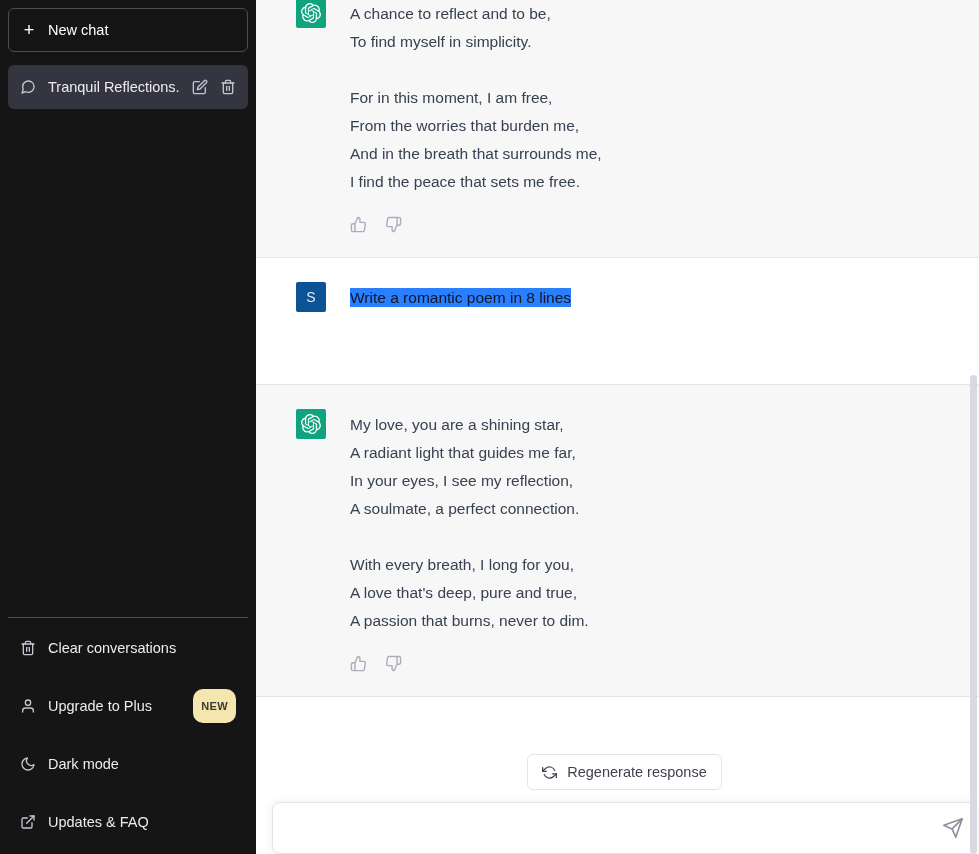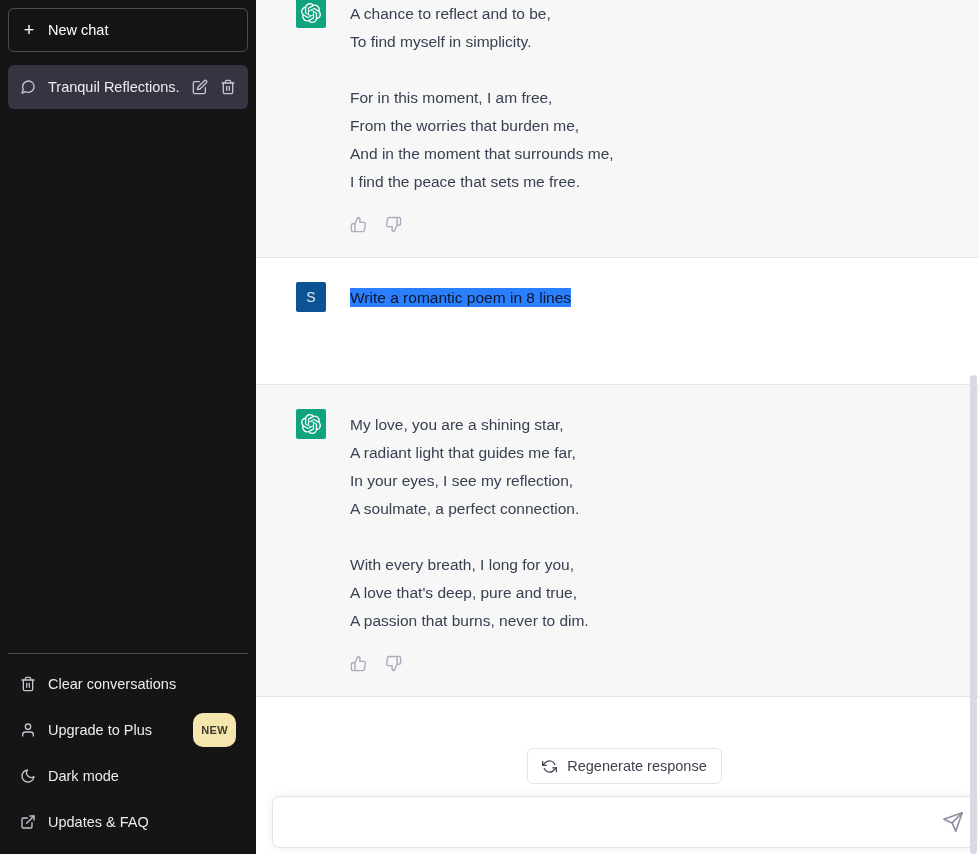--- a/index.html
+++ b/index.html
@@ -34,21 +34,21 @@
   .convo.active { background:#343541; }
   .convo .title {
     flex:1; white-space:nowrap; overflow:hidden; text-overflow:ellipsis;
   }
   .convo .actions { display:flex; gap:12px; align-items:center; }
   .sb-icon { width:16px; height:16px; flex:0 0 16px; display:block; color:#c5c5d2; }
   .spacer { flex:1; }
   .bottom-sec {
     border-top:1px solid #4d4d4f;
     padding:8px 0 10px 0;
-    display:flex; flex-direction:column; gap:2px;
+    display:flex; flex-direction:column; gap:14px;
   }
   .sb-item {
     display:flex; align-items:center; gap:12px;
     height:44px; padding:0 12px; border-radius:6px;
     font-size:14.5px; color:#ececf1; cursor:pointer;
   }
   .sb-item .lbl { flex:1; }
   .badge {
     background:#f5e6ae; color:#3b3b2f; font-size:11px; font-weight:bold;
     letter-spacing:.4px; padding:11px 8px; border-radius:10px;
@@ -81,21 +81,21 @@
   .feedback { display:flex; gap:18px; margin-top:20px; }
   .fb-icon { width:17px; height:17px; color:#acacbe; cursor:pointer; display:block; }
 
   
   .msg.clipped { padding-top:0; margin-top:-2px; }
 
   
   .composer {
     position:absolute; left:14px; right:0; bottom:0; height:135px;
     background:#ffffff;
-    display:flex; flex-direction:column; align-items:center;
+    display:flex; flex-direction:column; align-items:center;justify-content:flex-end;
   }
   .regen {
     margin-top:29px;
     display:inline-flex; align-items:center; gap:10px;
     border:1px solid #e5e5e5; border-radius:6px;
     background:#ffffff; color:#40414f; font-size:14.5px;
     padding:9px 14px; cursor:pointer;
   }
   .regen-icon { width:15px; height:15px; display:block; color:#40414f; }
   .input-wrap {
@@ -219,21 +219,21 @@
             <svg width="20" height="20" viewBox="0 0 24 24" fill="#ffffff">
                 <path d="M22.28 9.82a5.99 5.99 0 0 0-.52-4.91 6.05 6.05 0 0 0-6.51-2.9A6.07 6.07 0 0 0 4.98 4.18a5.99 5.99 0 0 0-4 2.9 6.05 6.05 0 0 0 .74 7.1 5.98 5.98 0 0 0 .51 4.91 6.05 6.05 0 0 0 6.52 2.9A5.98 5.98 0 0 0 13.26 24a6.06 6.06 0 0 0 5.77-4.21 5.99 5.99 0 0 0 4-2.9 6.06 6.06 0 0 0-.75-7.07zm-9.02 12.6a4.48 4.48 0 0 1-2.88-1.04l.14-.08 4.78-2.76a.79.79 0 0 0 .39-.68v-6.74l2.02 1.17a.07.07 0 0 1 .04.06v5.58a4.5 4.5 0 0 1-4.49 4.49zM3.6 18.3a4.47 4.47 0 0 1-.54-3.01l.14.09 4.78 2.76a.77.77 0 0 0 .78 0l5.84-3.37v2.33a.08.08 0 0 1-.03.07l-4.84 2.79a4.5 4.5 0 0 1-6.13-1.66zM2.34 7.9a4.49 4.49 0 0 1 2.35-1.97V11.6a.77.77 0 0 0 .38.67l5.82 3.36L8.86 16.8a.07.07 0 0 1-.07 0l-4.83-2.79A4.5 4.5 0 0 1 2.34 7.9zm16.6 3.86L13.1 8.38 15.12 7.2a.07.07 0 0 1 .07 0l4.83 2.79a4.49 4.49 0 0 1-.68 8.1v-5.67a.78.78 0 0 0-.4-.66zm2.01-3.02l-.14-.09-4.77-2.78a.78.78 0 0 0-.79 0L9.42 9.24V6.91a.07.07 0 0 1 .03-.07l4.83-2.79a4.5 4.5 0 0 1 6.68 4.66zM8.32 12.87L6.3 11.7a.08.08 0 0 1-.04-.06V6.07a4.5 4.5 0 0 1 7.37-3.45l-.14.08L8.71 5.46a.79.79 0 0 0-.39.68zm1.1-2.37l2.6-1.5 2.61 1.5v3l-2.6 1.5-2.61-1.5z"></path>
               </svg>
           </div>
           <div class="content">
             <p>A chance to reflect and to be,</p>
             <p>To find myself in simplicity.</p>
             <div class="gap"></div>
             <p>For in this moment, I am free,</p>
             <p>From the worries that burden me,</p>
-            <p>And in the moment that surrounds me,</p>
+            <p>And in the breath that surrounds me,</p>
             <p>I find the peace that sets me free.</p>
             <div class="feedback">
               <svg class="fb-icon" viewBox="0 0 24 24" fill="none" stroke="currentColor" stroke-width="2" stroke-linecap="round" stroke-linejoin="round">
                   <path d="M14 9V5a3 3 0 0 0-3-3l-4 9v11h11.28a2 2 0 0 0 2-1.7l1.38-9a2 2 0 0 0-2-2.3zM7 22H4a2 2 0 0 1-2-2v-7a2 2 0 0 1 2-2h3"></path>
                 </svg>
               <svg class="fb-icon" viewBox="0 0 24 24" fill="none" stroke="currentColor" stroke-width="2" stroke-linecap="round" stroke-linejoin="round">
                   <path d="M10 15v4a3 3 0 0 0 3 3l4-9V2H5.72a2 2 0 0 0-2 1.7l-1.38 9a2 2 0 0 0 2 2.3zm7-13h2.67A2.31 2.31 0 0 1 22 4v7a2.31 2.31 0 0 1-2.33 2H17"></path>
                 </svg>
             </div>
           </div>

